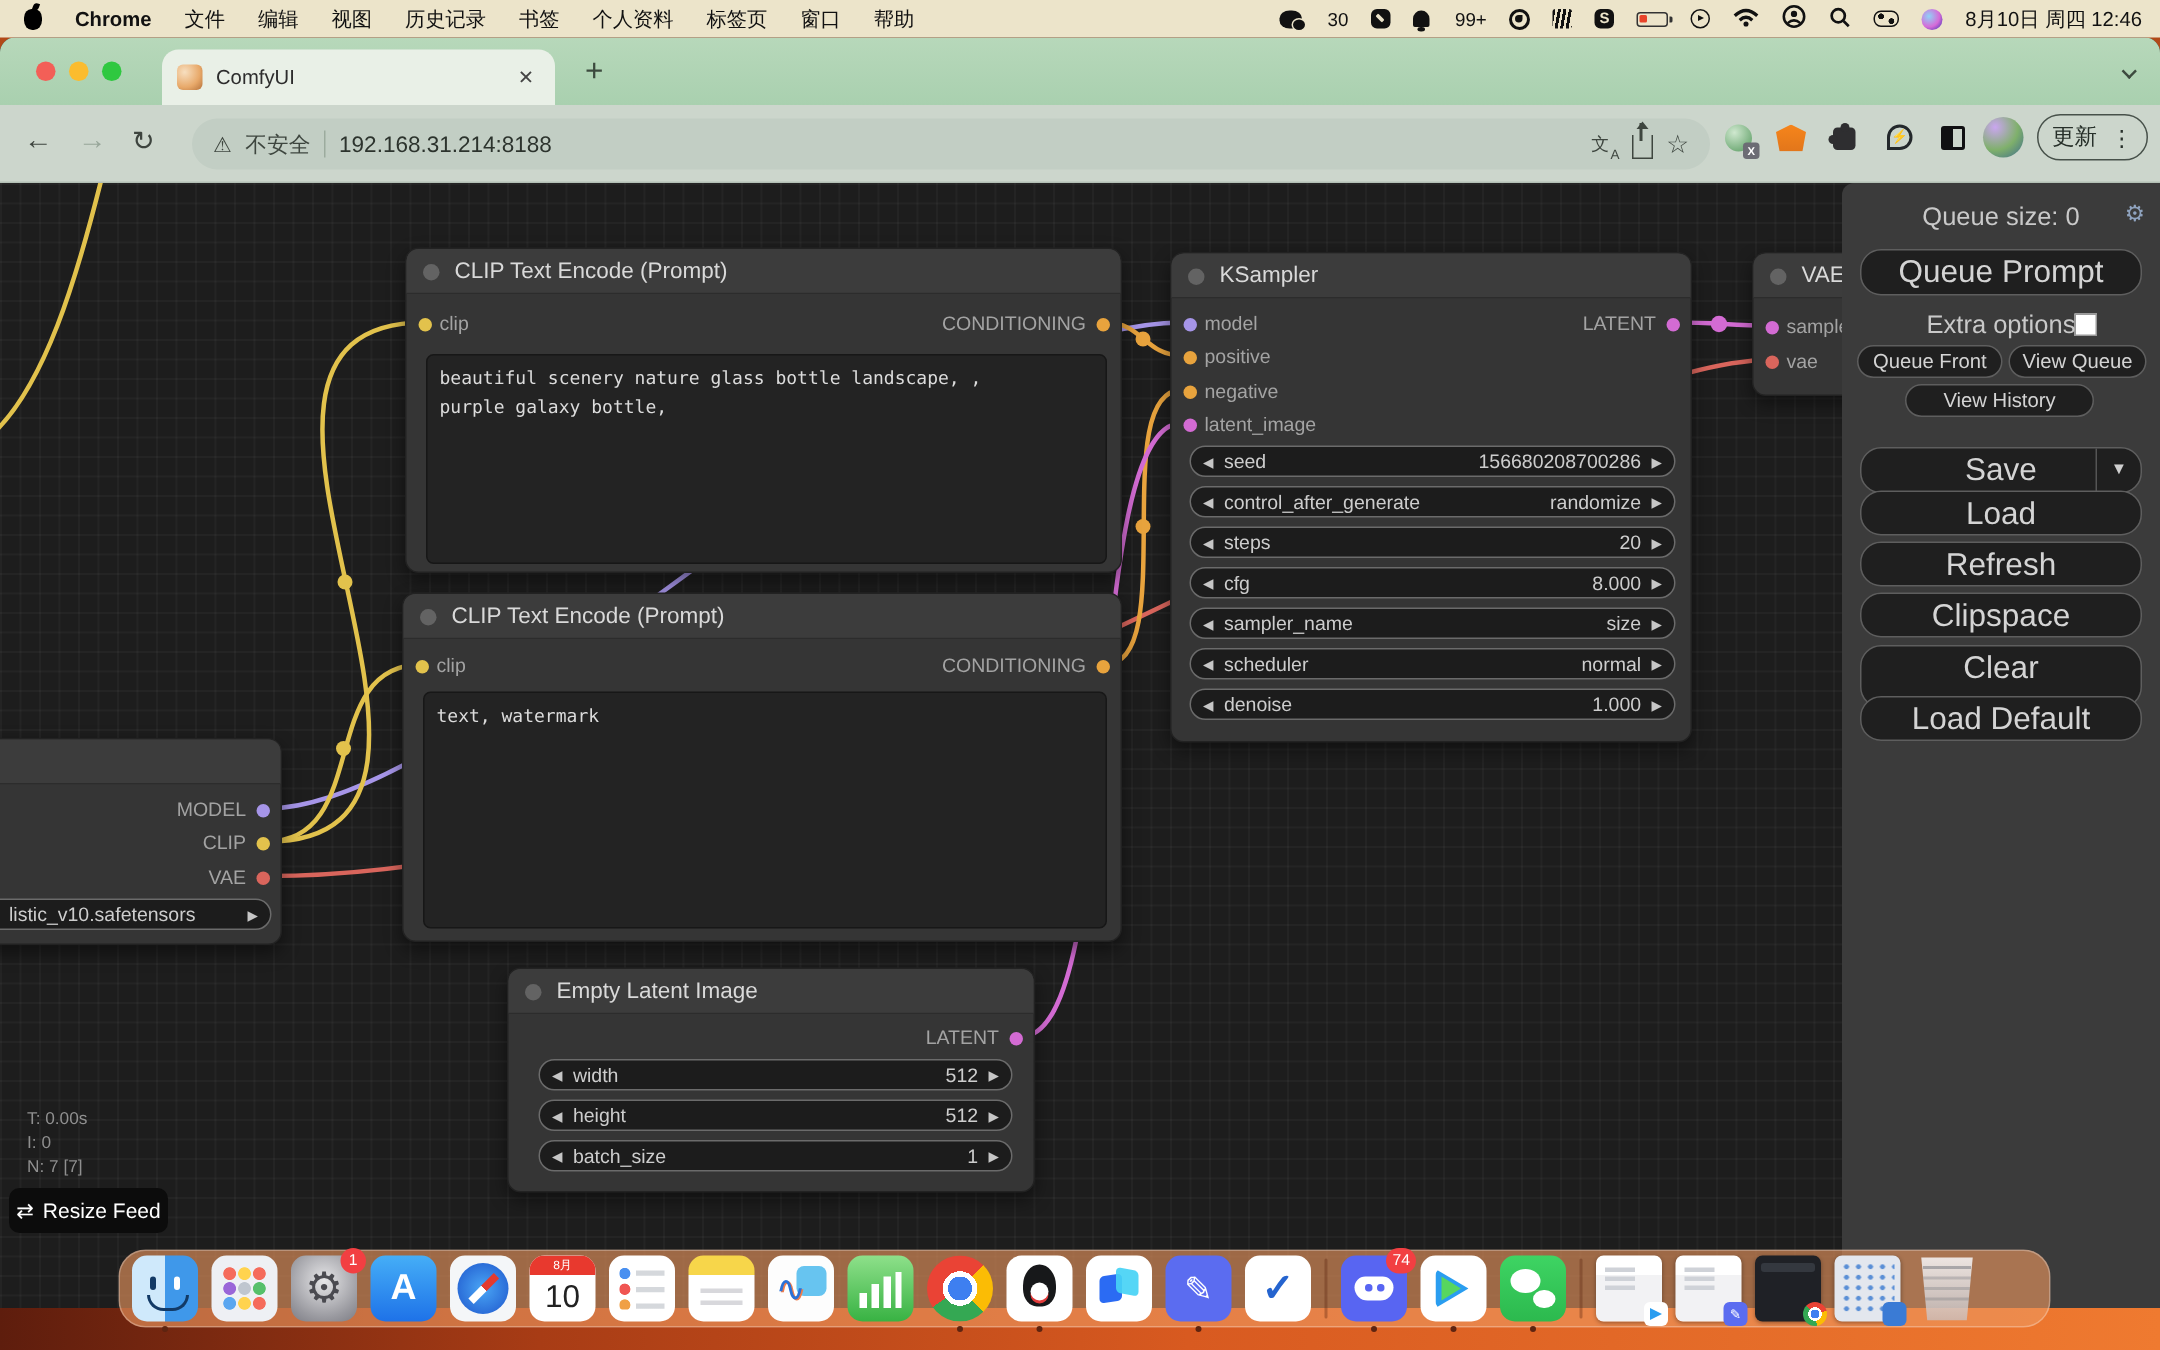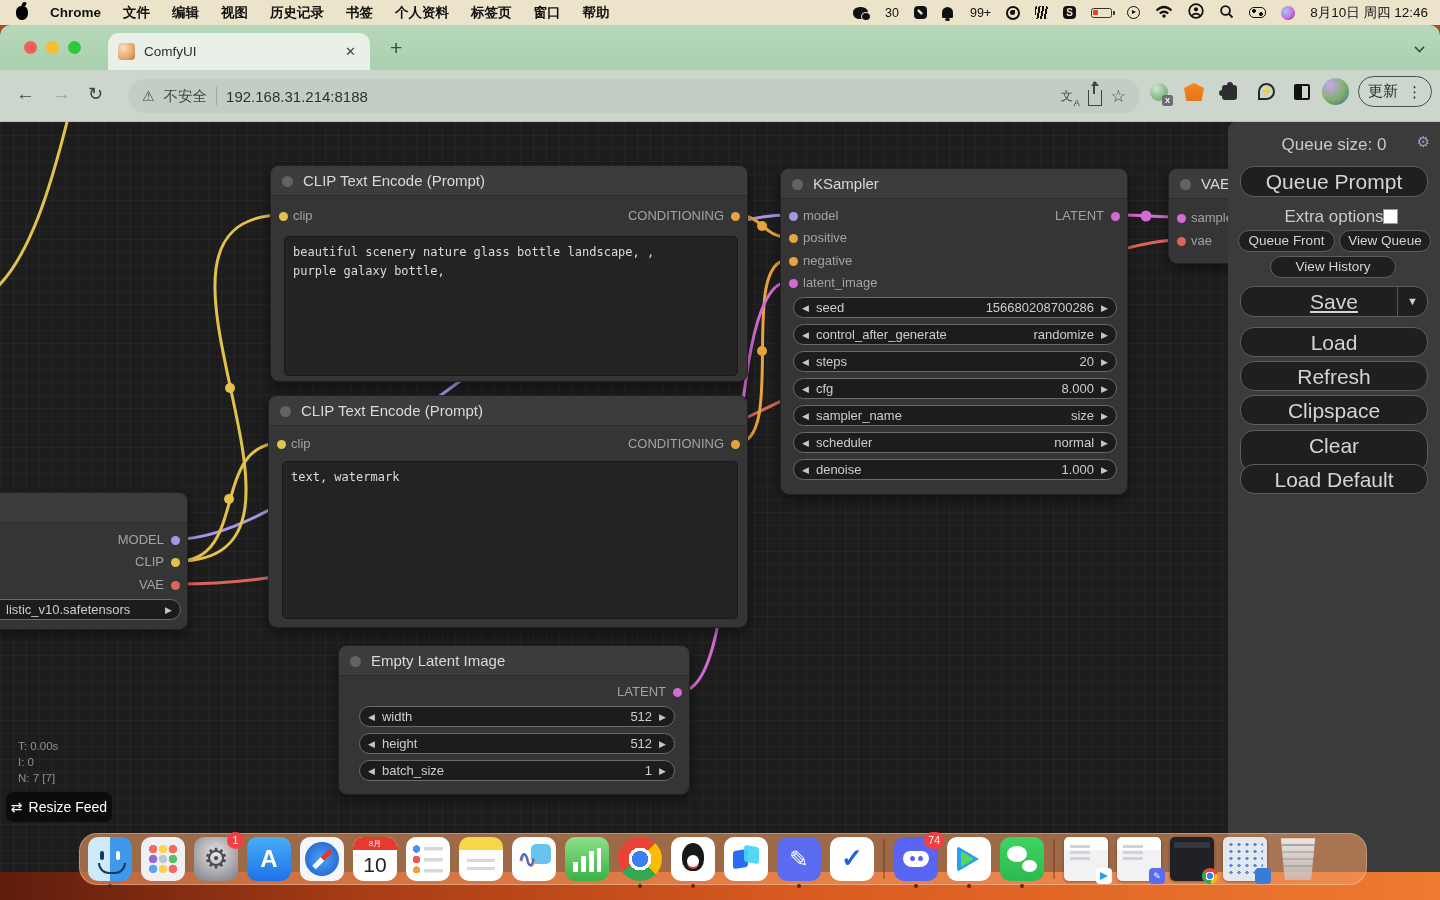--- a/index.html
+++ b/index.html
@@ -6,21 +6,21 @@
   html,body { width:1440px; height:900px; overflow:hidden; font-family:"Liberation Sans",sans-serif; }
   .screen { position:relative; width:1440px; height:900px; background:linear-gradient(180deg,#b04818 0%,#c85a20 60%,#e06a28 100%); overflow:hidden; }
 
   
   .menubar { position:absolute; top:0; left:0; width:1440px; height:25px; background:#ece4ca; display:flex; align-items:center; justify-content:space-between; z-index:40; font-size:13.5px; color:#111; }
   .mb-left { display:flex; align-items:center; gap:22px; padding-left:16px; }
   .mb-right { display:flex; align-items:center; gap:15px; padding-right:12px; }
   .apple { width:12px; height:14px; background:#000; border-radius:42% 42% 46% 46%; position:relative; }
   .apple::before { content:""; position:absolute; top:-4px; left:6px; width:4px; height:5px; background:#000; border-radius:60% 0 60% 0; transform:rotate(20deg); }
   .mb-app { font-weight:bold; }
-  .mb-item { white-space:nowrap;font-weight:bold; }
+  .mb-item { white-space:nowrap; }
   .mb-badge { font-size:12.5px; margin-left:2px; }
   .clock { white-space:nowrap; font-size:13.5px; }
   .si { display:inline-block; position:relative; }
   .ic-wechat { width:15px; height:12px; background:#111; border-radius:45%; }
   .ic-wechat::after { content:""; position:absolute; right:-3px; bottom:-2px; width:8px; height:7px; background:#111; border-radius:50%; border:1.5px solid #ece4ca; }
   .ic-darkapp { width:13px; height:13px; background:#111; border-radius:4px; }
   .ic-darkapp::after { content:""; position:absolute; left:3px; top:3px; width:6px; height:6px; background:#ece4ca; border-radius:1px; transform:rotate(45deg) scaleY(.4); }
   .ic-bell { width:11px; height:11px; background:#111; border-radius:50% 50% 12% 12%; }
   .ic-bell::after { content:""; position:absolute; left:3.2px; bottom:-3px; width:4.5px; height:3px; background:#111; border-radius:50%; }
   .ic-adobe { width:14px; height:14px; border:2.5px solid #111; border-radius:50%; }
@@ -452,21 +452,21 @@
 
       <div class="panel">
         <div class="p-queue">Queue size: 0</div>
         <div class="p-gear">⚙</div>
         <div class="pbtn big" style="top:44px;">Queue Prompt</div>
         <div class="p-extra">Extra options</div>
         <div class="p-check"></div>
         <div class="pbtn sm" style="left:10px;top:108px;width:97px;">Queue Front</div>
         <div class="pbtn sm" style="left:111px;top:108px;width:92px;">View Queue</div>
         <div class="pbtn sm" style="left:42px;top:134px;width:126px;">View History</div>
-        <div class="pbtn big" style="top:164px;text-decoration:underline;">
+        <div class="pbtn big" style="top:176px;">
           <span>Save</span>
           <span class="save-caret">▼</span>
         </div>
         <div class="pbtn big" style="top:205px;height:30px;">Load</div>
         <div class="pbtn big" style="top:239px;height:30px;">Refresh</div>
         <div class="pbtn big" style="top:273px;height:30px;">Clipspace</div>
         <div class="pbtn big" style="top:308px;height:42px;">Clear</div>
         <div class="pbtn big" style="top:342px;height:30px;">Load Default</div>
       </div>
     </div>

